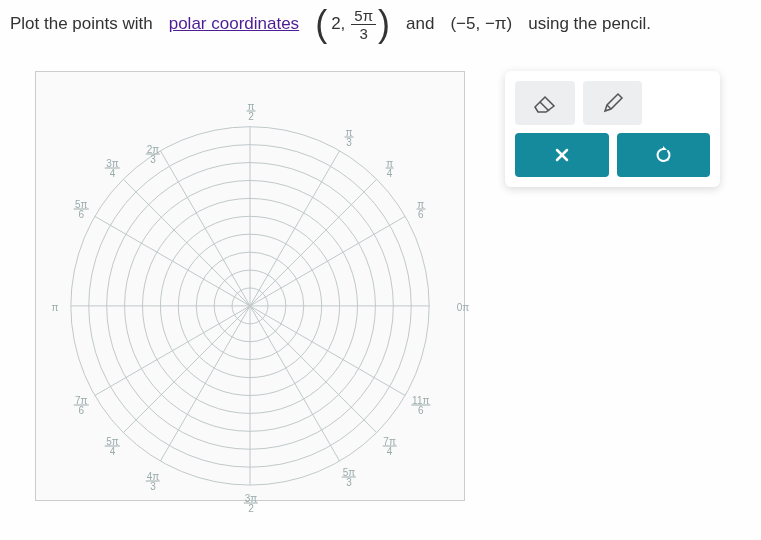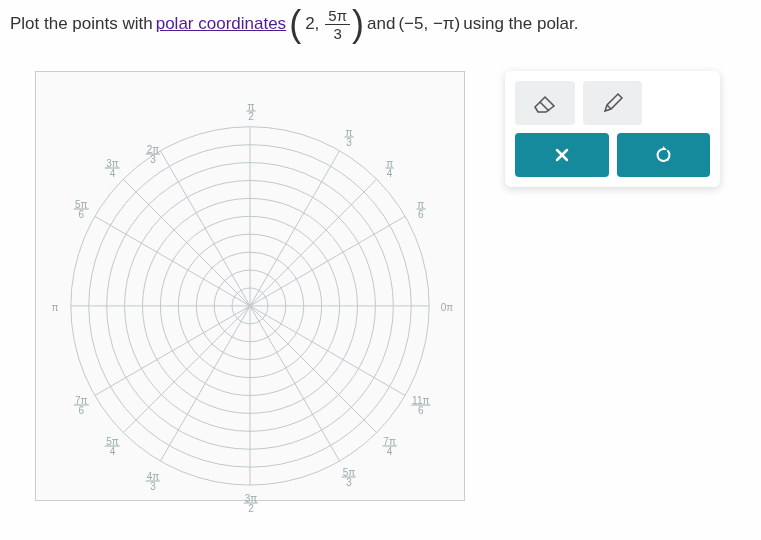--- a/index.html
+++ b/index.html
@@ -10,21 +10,21 @@
       height: 540px;
       padding: 8px 10px;
       color: #333;
     }
     .instruction {
       font-size: 17px;
       line-height: 1.3;
       display: flex;
       align-items: center;
       flex-wrap: wrap;
-      gap: 3px;
+      gap: 16px;
     }
     .link {
       color: #4c1d95;
       text-decoration: underline;
       cursor: pointer;
     }
     .paren {
       display: inline-flex;
       align-items: center;
       font-size: 17px;
@@ -100,21 +100,21 @@
     <span class="big">(</span>
     <span style="margin:0 4px;">2,</span>
     <span class="frac">
       <span class="num">5π</span>
       <span class="den">3</span>
     </span>
     <span class="big">)</span>
   </span>
   <span> and </span>
   <span>(−5,  −π)</span>
-  <span> using the polar.</span>
+  <span> using the pencil.</span>
 </div>
 
 <div class="main-area">
   <div class="plot-wrap">
     <div class="plot">
       <svg viewBox="0 0 430 430" id="polar-svg">
           <circle cx="215" cy="235" r="18" fill="none" stroke="#c0c8ca" stroke-width="1"></circle>
           <circle cx="215" cy="235" r="36" fill="none" stroke="#c0c8ca" stroke-width="1"></circle>
           <circle cx="215" cy="235" r="54" fill="none" stroke="#c0c8ca" stroke-width="1"></circle>
           <circle cx="215" cy="235" r="72" fill="none" stroke="#c0c8ca" stroke-width="1"></circle>
@@ -148,21 +148,21 @@
           <div class="angle-label" style="left: 76.4071px; top: 96.4071px;"><span class="fnum">3π</span><span>4</span></div>
           <div class="angle-label" style="left: 45.259px; top: 137px;"><span class="fnum">5π</span><span>6</span></div>
           <div class="angle-label" style="left: 19px; top: 235px;">π</div>
           <div class="angle-label" style="left: 45.259px; top: 333px;"><span class="fnum">7π</span><span>6</span></div>
           <div class="angle-label" style="left: 76.4071px; top: 373.593px;"><span class="fnum">5π</span><span>4</span></div>
           <div class="angle-label" style="left: 117px; top: 409px;"><span class="fnum">4π</span><span>3</span></div>
           <div class="angle-label" style="left: 215px; top: 431px;"><span class="fnum">3π</span><span>2</span></div>
           <div class="angle-label" style="left: 313px; top: 404.741px;"><span class="fnum">5π</span><span>3</span></div>
           <div class="angle-label" style="left: 353.593px; top: 373.593px;"><span class="fnum">7π</span><span>4</span></div>
           <div class="angle-label" style="left: 384.741px; top: 333px;"><span class="fnum">11π</span><span>6</span></div>
-          <div class="angle-label" style="left: 411px; top: 235px;">0π</div>
+          <div class="angle-label" style="left: 427px; top: 235px;">0π</div>
           <div class="angle-label" style="left: 384.741px; top: 137px;"><span class="fnum">π</span><span>6</span></div>
           <div class="angle-label" style="left: 353.593px; top: 96.4071px;"><span class="fnum">π</span><span>4</span></div>
         </div>
     </div>
   </div>
 
   <div class="toolbox">
     <div class="tool-row">
       <div class="tool-btn tool-light">
         <svg width="26" height="20" viewBox="0 0 26 20" fill="none" stroke="#555" stroke-width="1.5">

